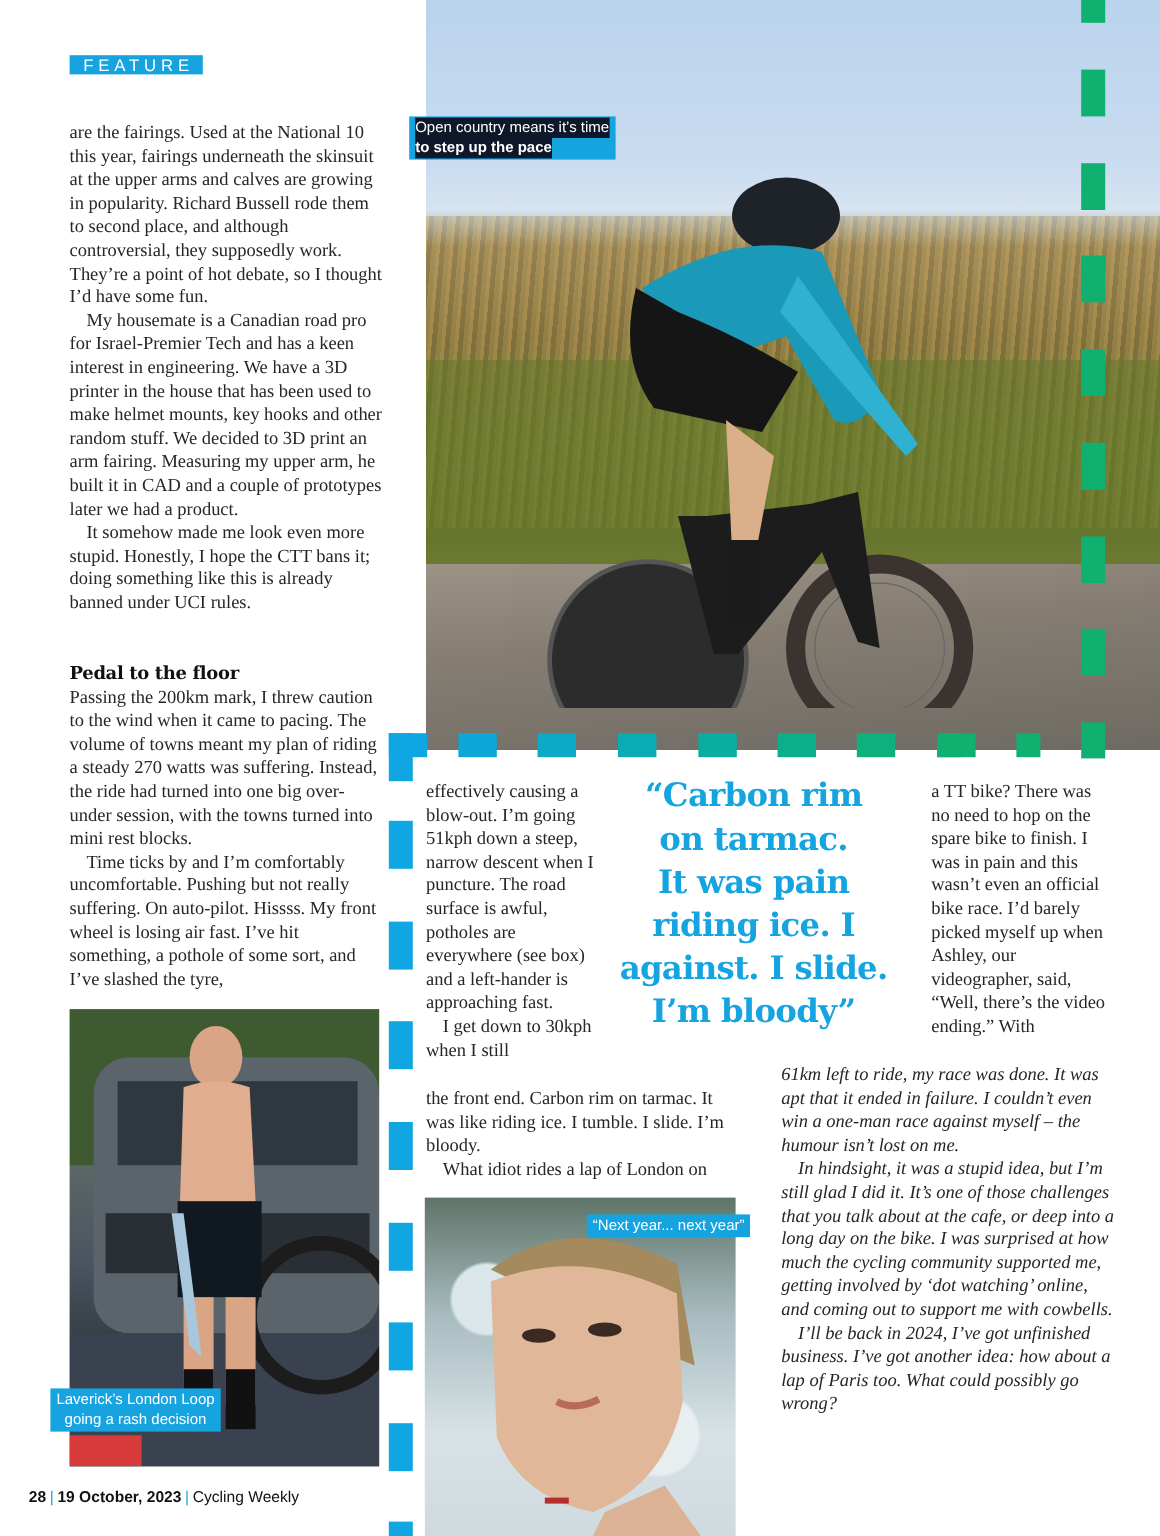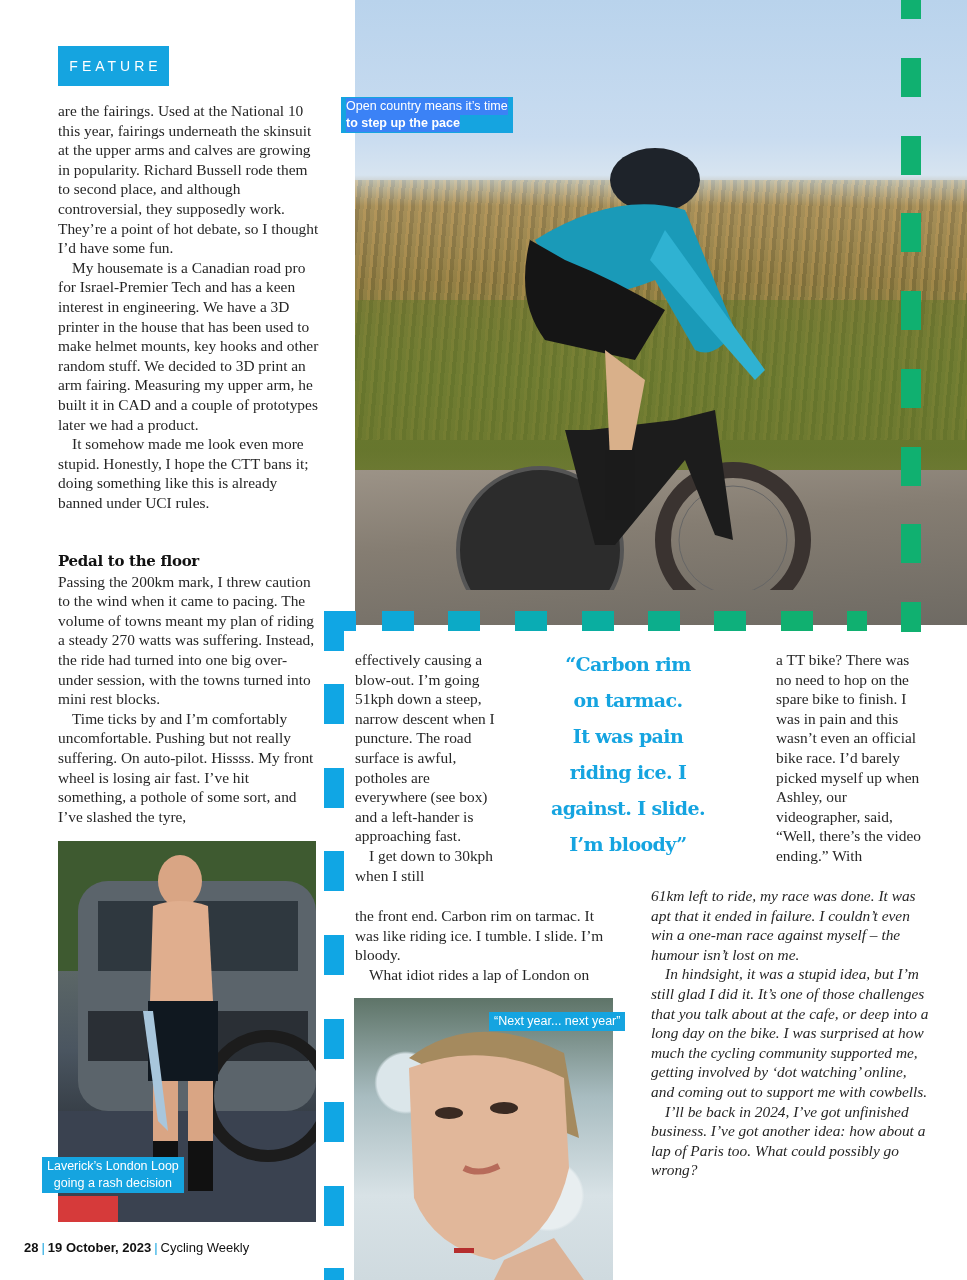--- a/index.html
+++ b/index.html
@@ -5,21 +5,21 @@
   * { box-sizing: border-box; margin: 0; padding: 0; }
   html, body { width: 967px; height: 1280px; overflow: hidden; background: #ffffff; }
   body { position: relative; font-family: "Liberation Serif", "DejaVu Serif", serif; color: #222; }
 
   .serif-body { font-family: "Liberation Serif", "DejaVu Serif", serif; font-size: 15.4px; line-height: 19.6px; color: #262626; }
   .serif-body p { margin: 0; }
   .serif-body p.indent { text-indent: 14px; }
 
   
   .feature-badge {
-    position: absolute; left: 58px; top: 46px; width: 111px; height: 40px;
+    position: absolute; left: 58px; top: 46px; width: 111px; height: 16px;
     background: #15a4e0; color: #fff;
     font-family: "Liberation Sans", "DejaVu Sans", sans-serif; font-size: 14px; letter-spacing: 4px;
     display: flex; align-items: center; justify-content: center; padding-left: 4px;
   }
 
   
   .col1-top { position: absolute; left: 58px; top: 101px; width: 262px; }
   .section-heading {
     font-family: "DejaVu Serif", "Liberation Serif", serif; font-weight: bold; font-size: 15px;
     color: #111; letter-spacing: -0.3px;
@@ -40,35 +40,35 @@
   .hero-photo .hedge { position: absolute; left: 0; right: 0; top: 300px; height: 180px;
     background: linear-gradient(180deg, rgba(96,120,40,0.5), rgba(110,125,45,0.7)); }
   .rider { position: absolute; left: 60px; top: 130px; width: 400px; height: 460px; }
 
   .caption {
     position: absolute; background: #15a4e0; color: #fff;
     font-family: "Liberation Sans", "DejaVu Sans", sans-serif; font-size: 12.5px; line-height: 17px;
     padding: 1px 5px;
   }
   .caption-hero { left: 341px; top: 97px; }
-  .caption-hero span { display: block; background: #3b82f6; }
+  .caption-hero span { display: block; background: #0f172a; }
   .caption-hero .l2 { width: fit-content; font-weight: bold; }
 
   
   .dash { position: absolute; }
 
   
   .col2-a { position: absolute; left: 355px; top: 650px; width: 140px; }
   .col2-b { position: absolute; left: 355px; top: 866px; width: 260px; }
 
   
   .pull-quote {
     position: absolute; left: 508px; top: 646px; width: 240px; text-align: center;
     font-family: "DejaVu Serif", "Liberation Serif", serif; font-weight: bold;
-    font-size: 19px; line-height: 36px; color: #15a4e0; letter-spacing: -0.6px;
+    font-size: 27px; line-height: 36px; color: #15a4e0; letter-spacing: -0.6px;
   }
 
   
   .col3-a { position: absolute; left: 776px; top: 650px; width: 150px; }
   .col3-b { position: absolute; left: 651px; top: 886px; width: 280px; font-style: italic; }
 
   
   .photo-rider {
     position: absolute; left: 58px; top: 841px; width: 258px; height: 381px; overflow: hidden;
     background: linear-gradient(180deg, #3f5a34 0%, #566a48 15%, #5f6a68 30%, #4a5560 55%, #333a42 75%, #3a4452 100%);

